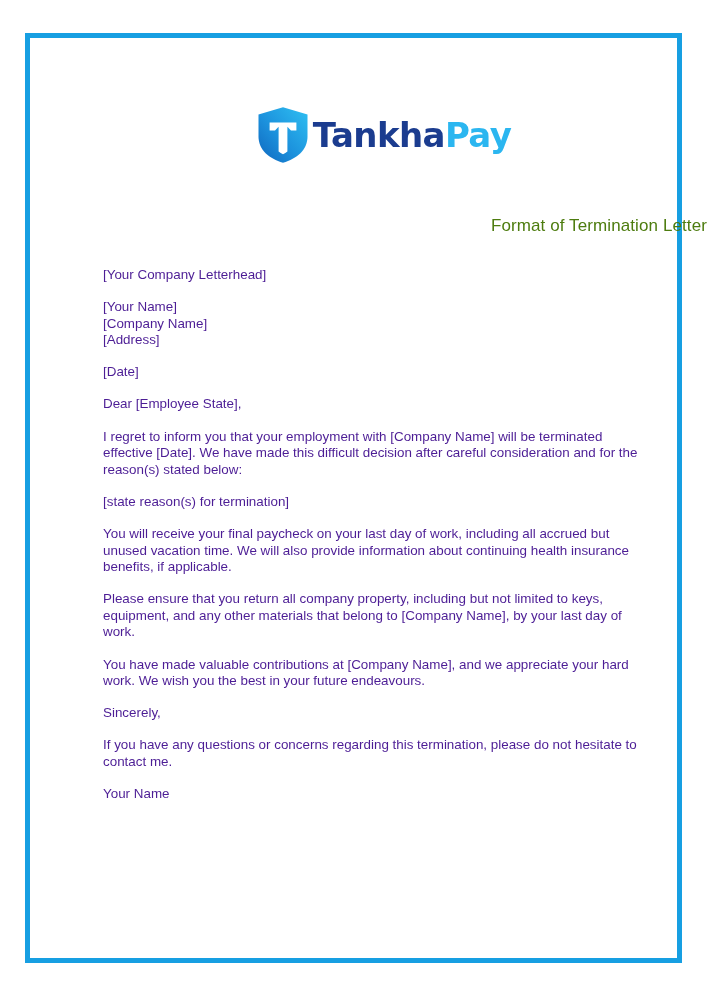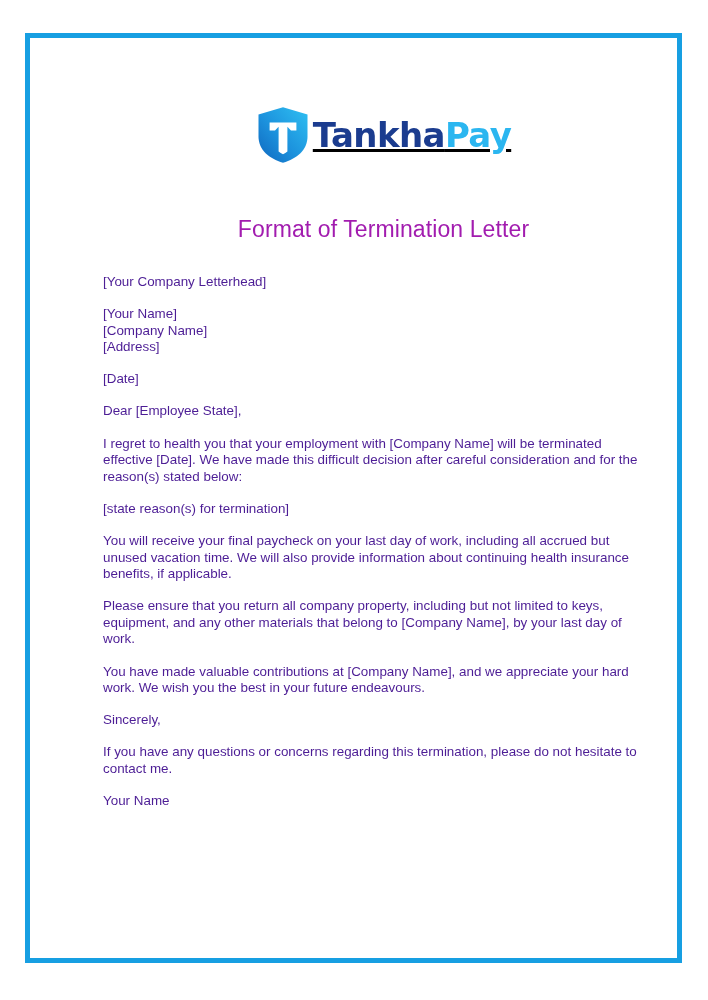--- a/index.html
+++ b/index.html
@@ -46,21 +46,20 @@
   }
 
   
   .logo-row {
     display: flex;
     align-items: center;
     justify-content: center;
     gap: 3px;
     margin-top: 28px;
     height: 62px;
-    text-decoration: underline;
   }
   .logo-shield {
     width: 54px;
     height: 58px;
     flex: 0 0 auto;
     display: block;
   }
   .logo-word {
     font-family: "DejaVu Sans", sans-serif;
     font-size: 34px;
@@ -68,23 +67,23 @@
     letter-spacing: -0.6px;
     line-height: 1;
     white-space: nowrap;
     user-select: none;
   }
   .logo-word .wm-dark { color: #1B3C8F; }
   .logo-word .wm-light { color: #2BB6F0; }
 
   
   .doc-title {
-    text-align: center;
-    font-size: 23px;
-    color: #a21caf;
+    text-align: right;
+    font-size: 17px;
+    color: #4d7c0f;
     font-weight: 400;
     margin-top: 50px;
     letter-spacing: 0.1px;
   }
 
   
   .letter {
     margin-top: 31px;
     padding-left: 43px;
     padding-right: 9px;
@@ -141,21 +140,21 @@
           <span class="ln">[Address]</span>
         </p>
 
         <p class="blk">
           <span class="ln">[Date]</span>
         </p>
 
 
         <p class="blk">Dear [Employee State],</p>
 
-        <p class="blk">I regret to health you that your employment with [Company Name] will be terminated effective [Date]. We have made this difficult decision after careful consideration and for the reason(s) stated below:</p>
+        <p class="blk">I regret to inform you that your employment with [Company Name] will be terminated effective [Date]. We have made this difficult decision after careful consideration and for the reason(s) stated below:</p>
 
         <p class="blk">[state reason(s) for termination]</p>
 
         <p class="blk">You will receive your final paycheck on your last day of work, including all accrued but unused vacation time. We will also provide information about continuing health insurance benefits, if applicable.</p>
 
         <p class="blk">Please ensure that you return all company property, including but not limited to keys, equipment, and any other materials that belong to [Company Name], by your last day of work.</p>
 
         <p class="blk">You have made valuable contributions at [Company Name], and we appreciate your hard work. We wish you the best in your future endeavours.</p>
 
         <p class="blk">Sincerely,</p>

